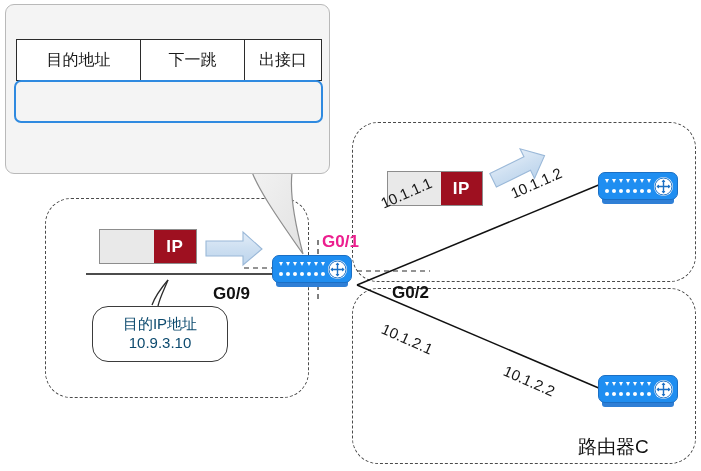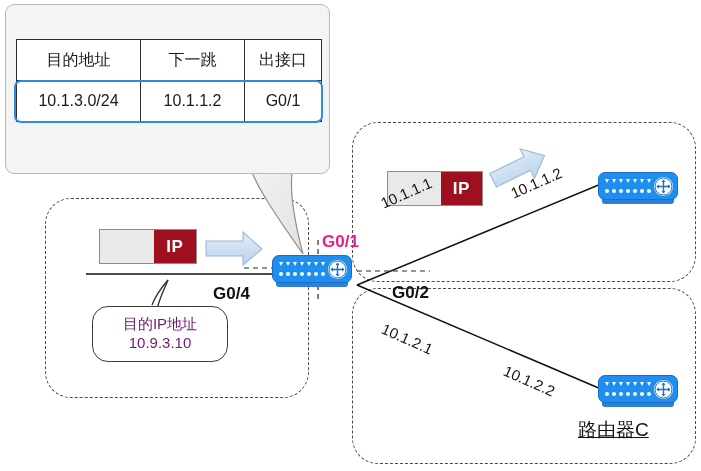--- a/index.html
+++ b/index.html
@@ -169,21 +169,21 @@
   .lbl-if{font-weight:bold; font-size:17px;}
   .lbl-if-pink{font-weight:bold; font-size:17px; color:#ec1e8e;}
   .lbl-router{font-size:19px;}
   .lbl-ip{font-size:15px; color:#151515;}
 
   #label-g00{left:213px; top:284px;}
   #label-g01{left:322px; top:232px;}
   #label-g02{left:392px; top:283px;}
   #label-router-a{left:266px; top:300px;}
   #label-router-b{left:584px; top:146px;}
-  #label-router-c{left:578px; top:417px;text-decoration:underline;}
+  #label-router-c{left:578px; top:434px;}
 
   .rot-1111{left:378px; top:196px; transform:rotate(-24deg); transform-origin:left top;}
   .rot-1112{left:508px; top:186px; transform:rotate(-24deg); transform-origin:left top;}
   .rot-1121{left:386px; top:320px; transform:rotate(24deg); transform-origin:left top;}
   .rot-1122{left:508px; top:362px; transform:rotate(24deg); transform-origin:left top;}
 
   
   #dest-bubble{
     left:92px; top:306px;
     width:136px; height:56px;
@@ -191,21 +191,21 @@
     border-radius:16px;
     background:#ffffff;
     box-sizing:border-box;
     z-index:5;
     display:flex;
     flex-direction:column;
     align-items:center;
     justify-content:center;
     line-height:1.25;
   }
-  #dest-bubble span{font-size:15px; color:#701a75;}
+  #dest-bubble span{font-size:15px; color:#0c4a6e;}
 </style>
 </head>
 <body>
 
 <div id="canvas">
 
   <div class="abs region" id="region-left"></div>
   <div class="abs region" id="region-top-right"></div>
   <div class="abs region" id="region-bottom-right"></div>
 
@@ -249,25 +249,20 @@
       <colgroup>
           <col class="c1">
           <col class="c2">
           <col class="c3">
         </colgroup>
       <tbody>
         <tr>
           <td class="hdr">目的地址</td>
           <td class="hdr">下一跳</td>
           <td class="hdr">出接口</td>
-        </tr>
-        <tr>
-          <td>10.1.3.0/24</td>
-          <td>10.1.1.2</td>
-          <td>G0/1</td>
         </tr>
       </tbody>
     </table>
     <div class="row-highlight"></div>
   </div>
 
   <div class="abs packet" id="packet-left">
     <div class="pay"></div>
     <div class="hdr">IP</div>
   </div>
@@ -377,21 +372,21 @@
       <div class="knob">
         <svg width="19" height="19" viewBox="0 0 19 19">
           <circle cx="9.5" cy="9.5" r="8.5" fill="#ffffff" stroke="#1b6fc4" stroke-width="1"></circle>
           <path d="M9.5 3 L9.5 16 M3 9.5 L16 9.5" stroke="#1b6fc4" stroke-width="1.4"></path>
           <path d="M9.5 2.4 L7.6 5 L11.4 5 Z M9.5 16.6 L7.6 14 L11.4 14 Z M2.4 9.5 L5 7.6 L5 11.4 Z M16.6 9.5 L14 7.6 L14 11.4 Z" fill="#1b6fc4"></path>
         </svg>
       </div>
     </div>
   </div>
 
-  <div class="abs lbl lbl-if" id="label-g00">G0/4</div>
+  <div class="abs lbl lbl-if" id="label-g00">G0/9</div>
   <div class="abs lbl lbl-if-pink" id="label-g01">G0/1</div>
   <div class="abs lbl lbl-if" id="label-g02">G0/2</div>
 
   <div class="abs lbl lbl-router" id="label-router-c">路由器C</div>
 
   <div class="abs lbl lbl-ip rot-1111">10.1.1.1</div>
   <div class="abs lbl lbl-ip rot-1112">10.1.1.2</div>
   <div class="abs lbl lbl-ip rot-1121">10.1.2.1</div>
   <div class="abs lbl lbl-ip rot-1122">10.1.2.2</div>
 

